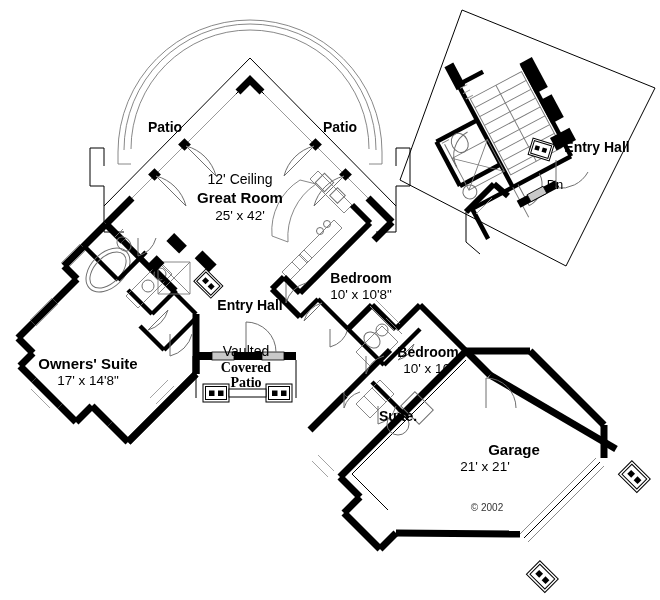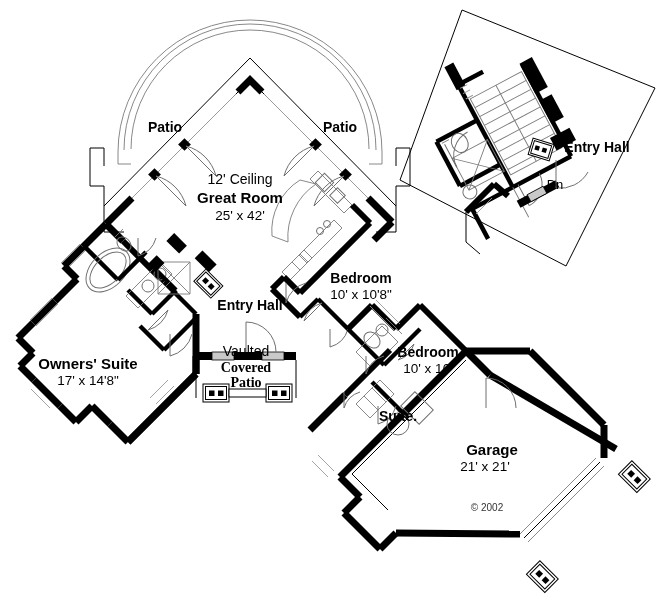--- a/index.html
+++ b/index.html
@@ -452,21 +452,21 @@
   <div class="lbl lbl-mid" style="left:361px; top:279px;">Bedroom</div>
 
   <div class="lbl lbl-dim" style="left:361px; top:295px;">10' x 10'8"</div>
 
   <div class="lbl lbl-mid" style="left:428px; top:353px;">Bedroom</div>
 
   <div class="lbl lbl-dim" style="left:428px; top:369px;">10' x 10'</div>
 
   <div class="lbl lbl-mid" style="left:398px; top:417px;">Suite.</div>
 
-  <div class="lbl lbl-big" style="left:492px; top:450px;">Garage</div>
+  <div class="lbl lbl-big" style="left:514px; top:450px;">Garage</div>
 
   <div class="lbl lbl-dim" style="left:485px; top:467px;">21' x 21'</div>
 
   <div class="lbl lbl-copy" style="left:487px; top:508px;">© 2002</div>
 
   <div class="lbl lbl-stack lbl-mid" style="left:597px; top:148px;">
     <span class="l1">Entry Hall</span>
   </div>
 
   <div class="lbl lbl-dn" style="left:555px; top:185px;">Dn</div>

